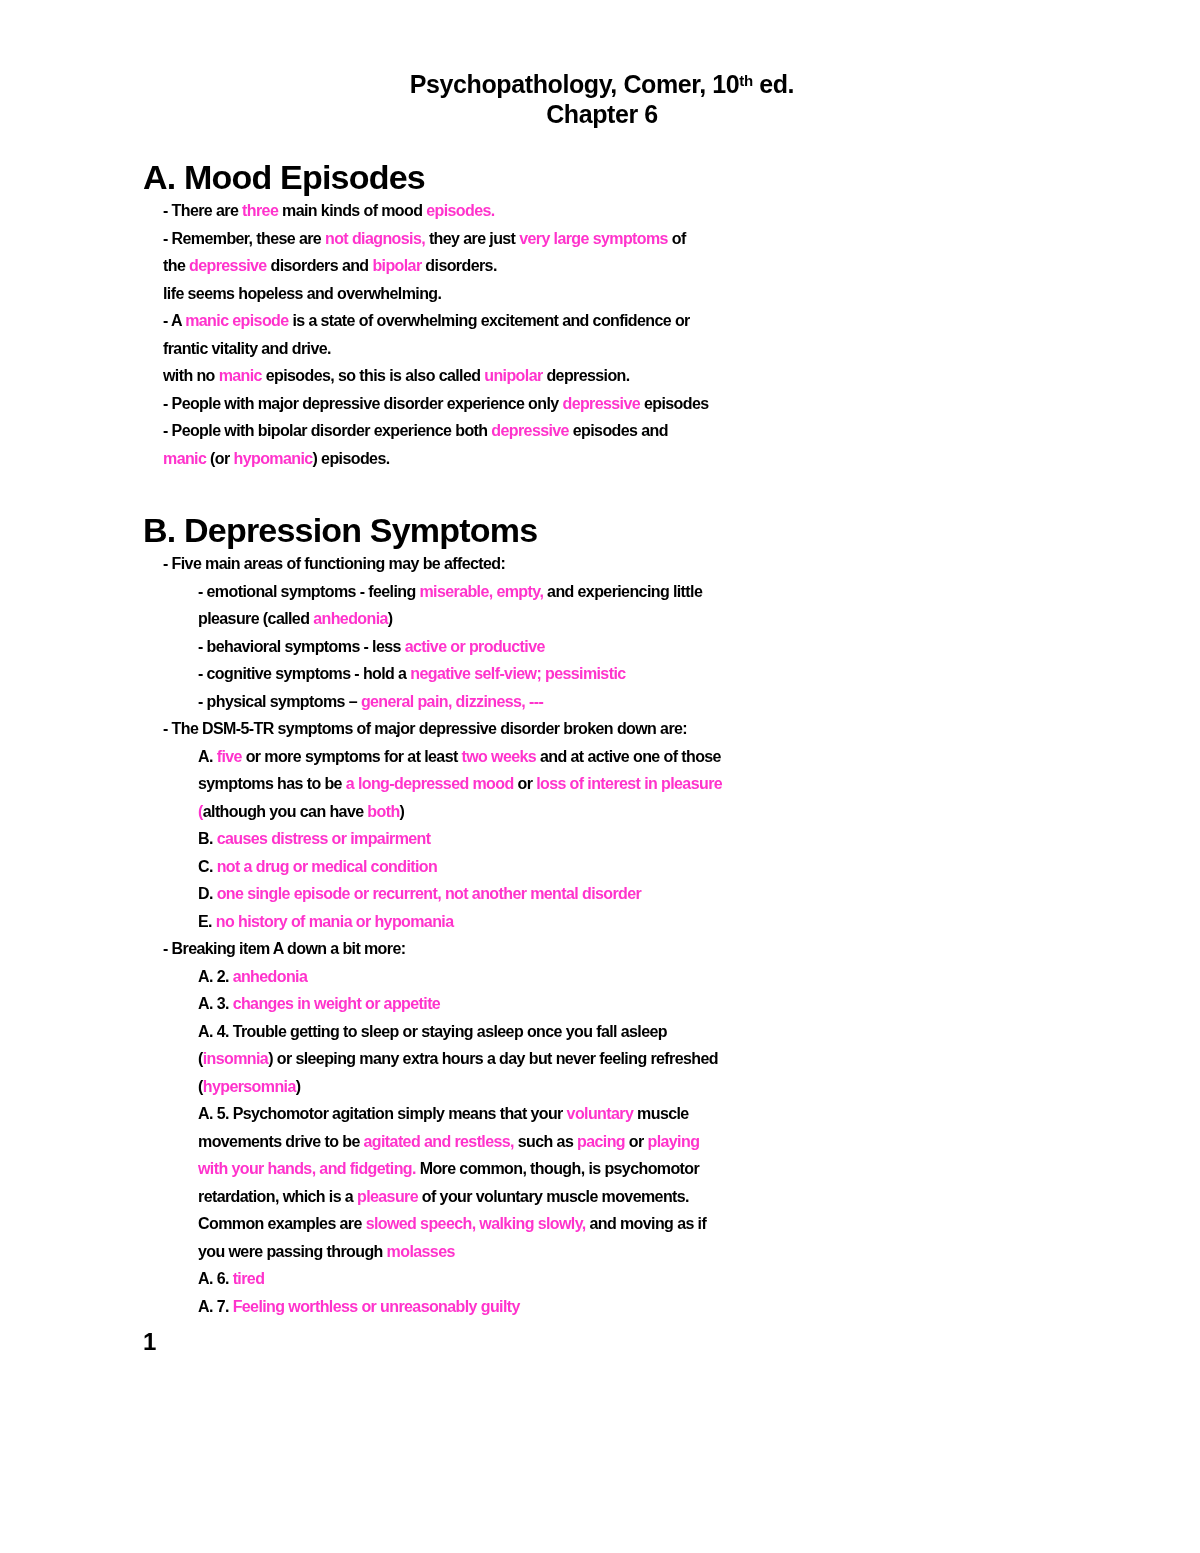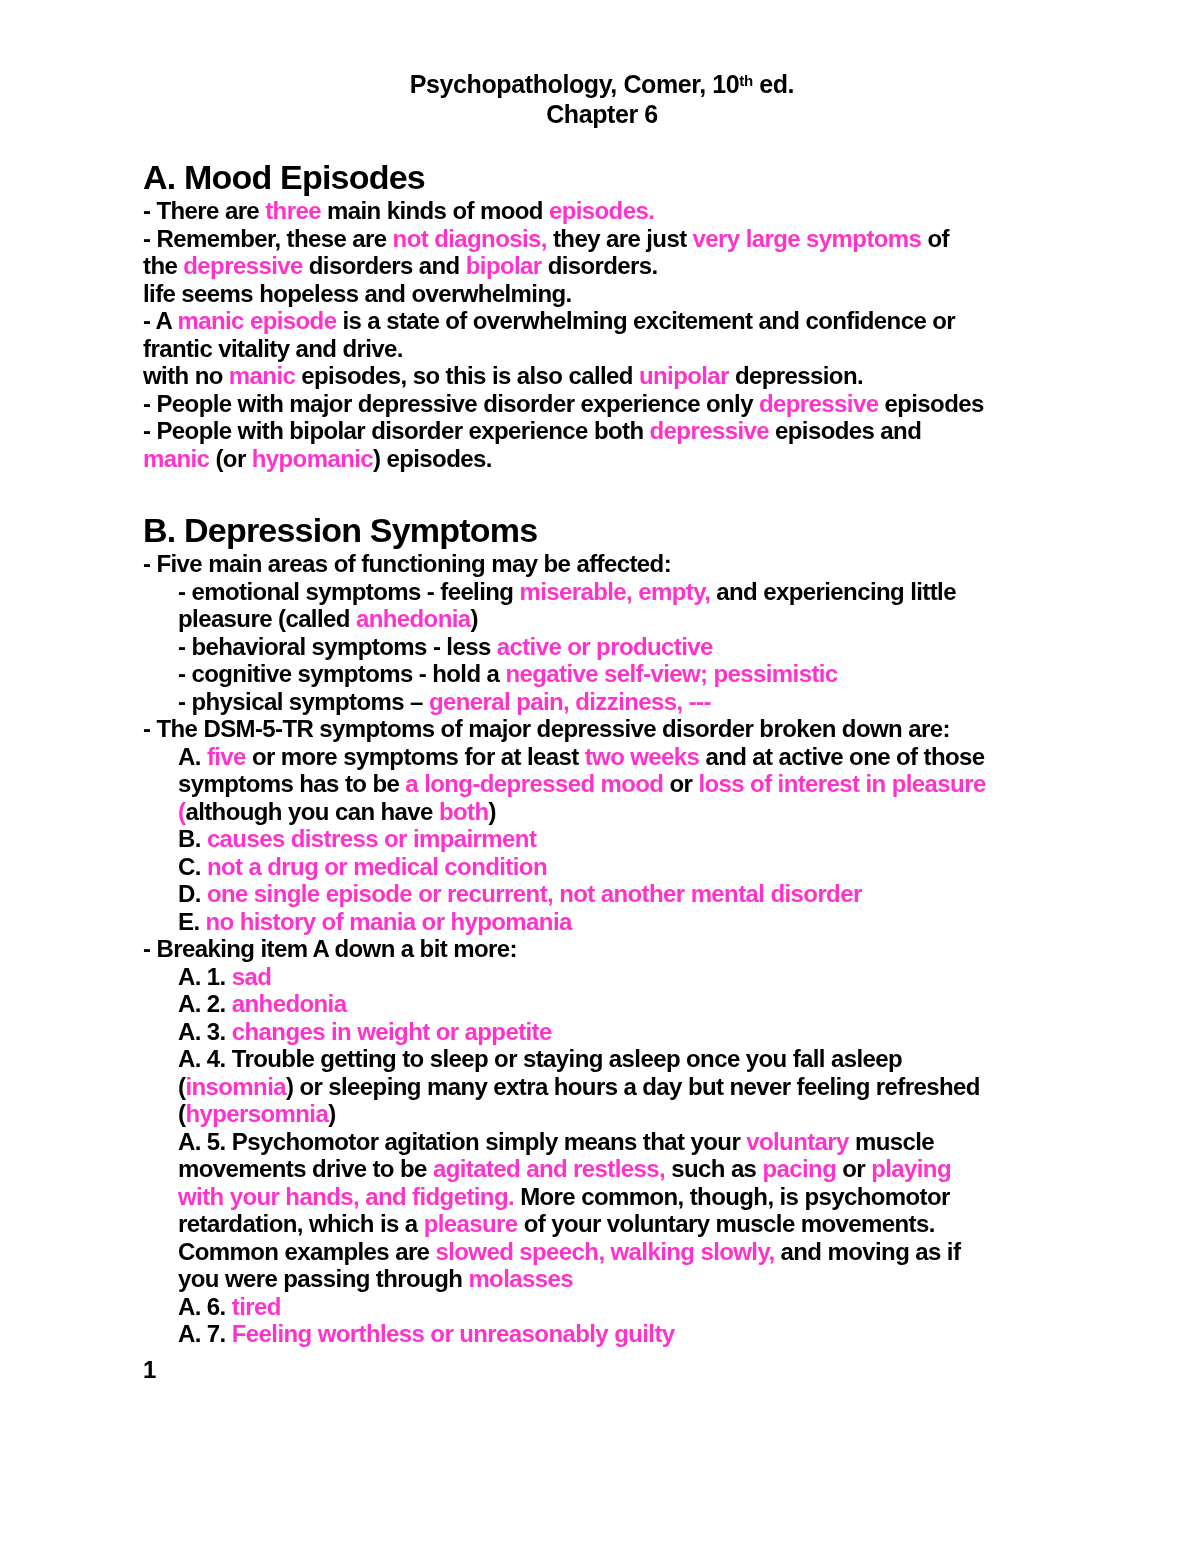--- a/index.html
+++ b/index.html
@@ -33,24 +33,25 @@
   }
   .heading {
     font-size:34px;
     line-height:40px;
     letter-spacing:-0.8px;
     margin-top:28px;
     white-space:nowrap;
   }
   .line + .heading { margin-top:38px; }
   .line {
-    font-size:24px;
+    font-size:16px;
     line-height:27.5px;
     letter-spacing:-0.6px;
     white-space:nowrap;
+    margin-left:20px;
   }
   .ind1 { padding-left:35px; }
   .pink { color:var(--pink); }
   .footer {
     font-size:24px;
     line-height:28px;
     margin-top:8px;
   }
 </style>
 </head>
@@ -81,21 +82,20 @@
         <div class="line ind1"><span class="">- physical symptoms – </span><span class="pink ">general pain, dizziness, ---</span></div>
         <div class="line"><span class="">- The DSM-5-TR symptoms of major depressive disorder broken down are:</span></div>
         <div class="line ind1"><span class="">A. </span><span class="pink ">five</span><span class=""> or more symptoms for at least </span><span class="pink ">two weeks</span><span class=""> and at active one of those</span></div>
         <div class="line ind1"><span class="">symptoms has to be </span><span class="pink ">a long-depressed mood</span><span class=""> or </span><span class="pink ">loss of interest in pleasure</span></div>
         <div class="line ind1"><span class="pink ">(</span><span class="">although you can have </span><span class="pink ">both</span><span class="">)</span></div>
         <div class="line ind1"><span class="">B. </span><span class="pink ">causes distress or impairment</span></div>
         <div class="line ind1"><span class="">C. </span><span class="pink ">not a drug or medical condition</span></div>
         <div class="line ind1"><span class="">D. </span><span class="pink ">one single episode or recurrent, not another mental disorder</span></div>
         <div class="line ind1"><span class="">E. </span><span class="pink ">no history of mania or hypomania</span></div>
         <div class="line"><span class="">- Breaking item A down a bit more:</span></div>
-        <div class="line ind1"><span class="">A. 1. </span><span class="pink ">sad</span></div>
         <div class="line ind1"><span class="">A. 2. </span><span class="pink ">anhedonia</span></div>
         <div class="line ind1"><span class="">A. 3. </span><span class="pink ">changes in weight or appetite</span></div>
         <div class="line ind1"><span class="">A. 4. Trouble getting to sleep or staying asleep once you fall asleep</span></div>
         <div class="line ind1"><span class="">(</span><span class="pink ">insomnia</span><span class="">) or sleeping many extra hours a day but never feeling refreshed</span></div>
         <div class="line ind1"><span class="">(</span><span class="pink ">hypersomnia</span><span class="">)</span></div>
         <div class="line ind1"><span class="">A. 5. Psychomotor agitation simply means that your </span><span class="pink ">voluntary</span><span class=""> muscle</span></div>
         <div class="line ind1"><span class="">movements drive to be </span><span class="pink ">agitated and restless,</span><span class=""> such as </span><span class="pink ">pacing</span><span class=""> or </span><span class="pink ">playing</span></div>
         <div class="line ind1"><span class="pink ">with your hands, and fidgeting.</span><span class=""> More common, though, is psychomotor</span></div>
         <div class="line ind1"><span class="">retardation, which is a </span><span class="pink ">pleasure</span><span class=""> of your voluntary muscle movements.</span></div>
         <div class="line ind1"><span class="">Common examples are </span><span class="pink ">slowed speech, walking slowly,</span><span class=""> and moving as if</span></div>

